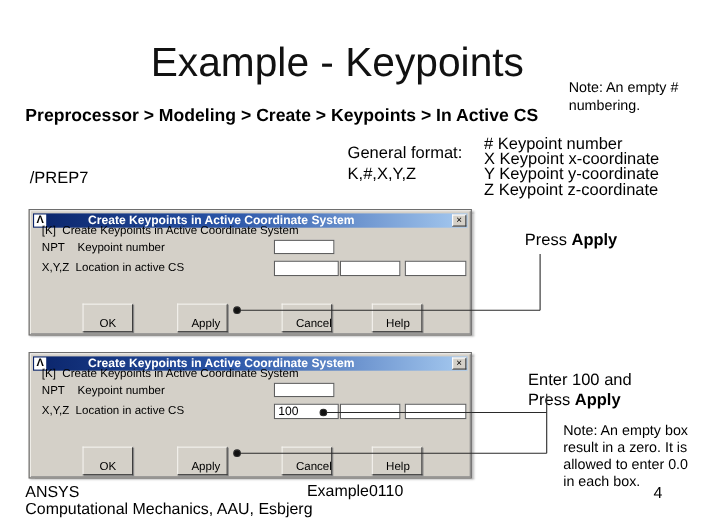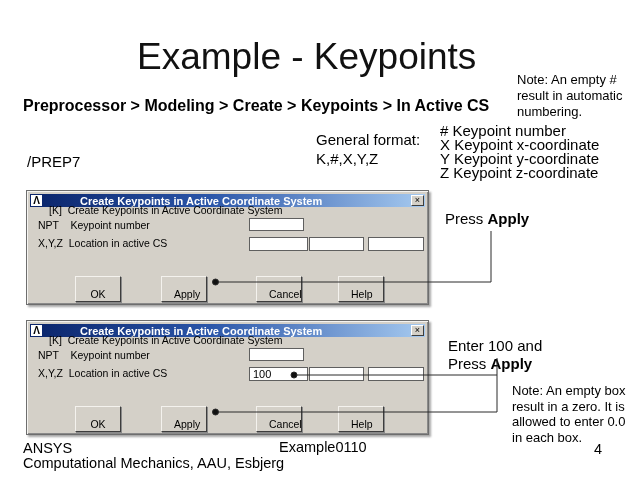--- a/index.html
+++ b/index.html
@@ -10,21 +10,21 @@
   }
   .abs{position:absolute;}
   .slide-title{left:137px;top:38px;font-size:37px;line-height:1;color:#111;white-space:nowrap;}
   .nav{left:23px;top:97px;font-size:16px;font-weight:bold;white-space:nowrap;}
   .cmds{left:27px;top:114px;font-size:15px;line-height:19px;white-space:pre;}
   .gformat{left:316px;top:130px;font-size:15px;line-height:19px;}
   .legend{left:440px;top:124px;font-size:15px;line-height:14px;white-space:nowrap;}
   .note{font-size:13px;line-height:16px;}
   .note-top{left:517px;top:72px;}
   .note-bottom{left:512px;top:383px;line-height:15.5px;}
-  .annot{font-size:15px;line-height:18px;white-space:nowrap;}
+  .annot{font-size:15px;line-height:18px;white-space:nowrap;margin-left:32px;}
   .a1{left:445px;top:210px;}
   .a2{left:448px;top:337px;}
   .b{font-weight:bold;}
 
   
   .dialog{
     position:absolute;left:26px;width:403px;height:115px;
     background:#d4d0c8;border:1px solid #6e6e6e;
     box-shadow:inset 1px 1px 0 #f5f4f1, inset -1px -1px 0 #8a8a8a, 1.5px 1.5px 2px rgba(0,0,0,.35);
     box-sizing:border-box;
@@ -39,21 +39,21 @@
         line-height:11px;text-align:center;margin-right:3px;flex:0 0 auto;}
   .dlg-title{color:#fff;font-weight:bold;font-size:11px;white-space:nowrap;flex:1;overflow:hidden;margin-left:35px;}
   .close-btn{width:13px;height:11px;background:#d4d0c8;border:1px solid;border-color:#fff #3d3d3d #3d3d3d #fff;
         font-size:9px;line-height:9px;text-align:center;flex:0 0 auto;padding:0;font-family:inherit;}
   .dlbl{position:absolute;font-size:10.5px;white-space:pre;color:#000;}
   .field{position:absolute;background:#fff;border:1px solid #5f5f5f;box-sizing:border-box;
         font-family:inherit;font-size:11px;padding:0 3px;color:#000;}
   .btn{position:absolute;top:85px;width:46px;height:14px;background:#d4d0c8;
         border:1px solid;border-color:#f4f2ee #3d3d3d #3d3d3d #f4f2ee;box-shadow:1px 1px 0 #8a8a8a;
         font-family:inherit;font-size:10.5px;line-height:11px;text-align:center;padding:12px;color:#000;}
-  .lbl-k{left:22px;top:13px;}
+  .lbl-k{left:11px;top:13px;}
   .lbl-npt{left:11px;top:28px;}
   .lbl-xyz{left:11px;top:46px;}
   .f-npt{left:222px;top:27px;width:55px;height:13px;}
   .f-x{left:222px;top:46px;width:59px;height:14px;}
   .f-y{left:282px;top:46px;width:55px;height:14px;}
   .f-z{left:341px;top:46px;width:56px;height:14px;}
   .btn-ok{left:48px;} .btn-apply{left:134px;} .btn-cancel{left:229px;} .btn-help{left:311px;}
 
   .overlay{position:absolute;left:0;top:0;z-index:10;pointer-events:none;}
 
@@ -63,21 +63,20 @@
   .f-doc{left:279px;top:440px;}
   .f-page{left:594px;top:442px;}
 </style>
 </head>
 <body>
 
 <div class="abs slide-title">Example - Keypoints</div>
 
 <div class="abs note note-top">
   <div>Note: An empty #</div>
-  <div>result in automatic</div>
   <div>numbering.</div>
 </div>
 
 <div class="abs nav">Preprocessor &gt; Modeling &gt; Create &gt; Keypoints &gt; In Active CS</div>
 
 <div class="abs cmds">
   <div>/PREP7</div>
   <div>K,,,,</div>
   <div>K,,100,,</div>
 </div>

